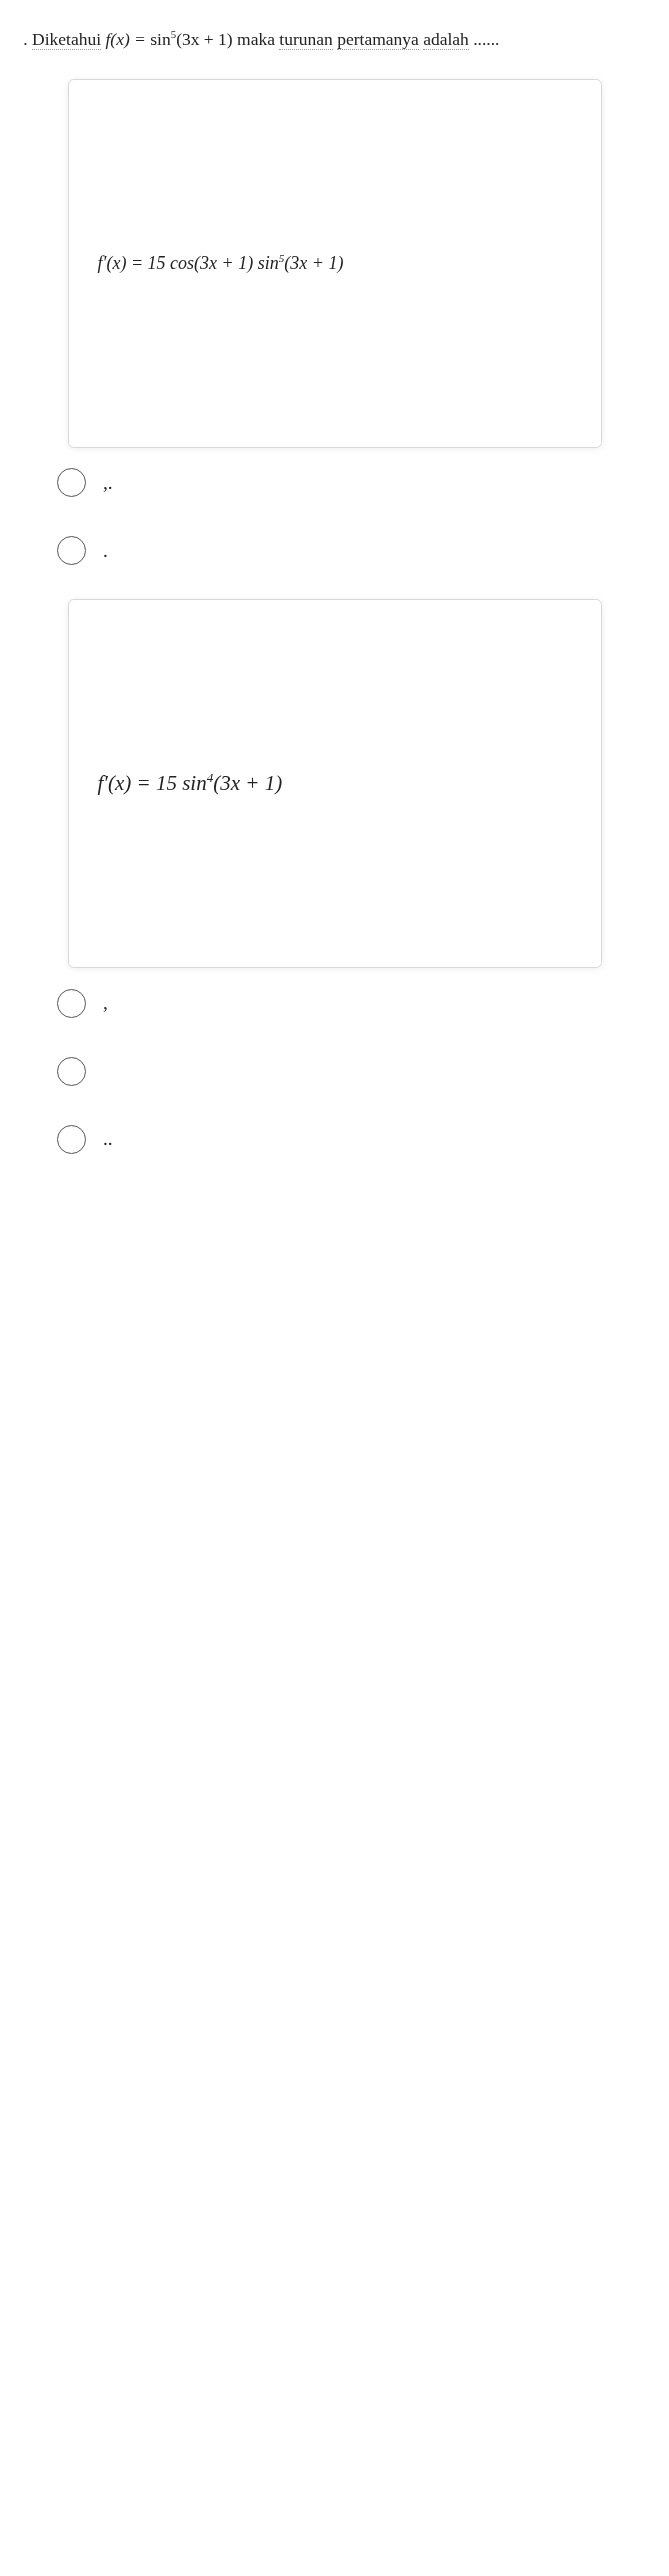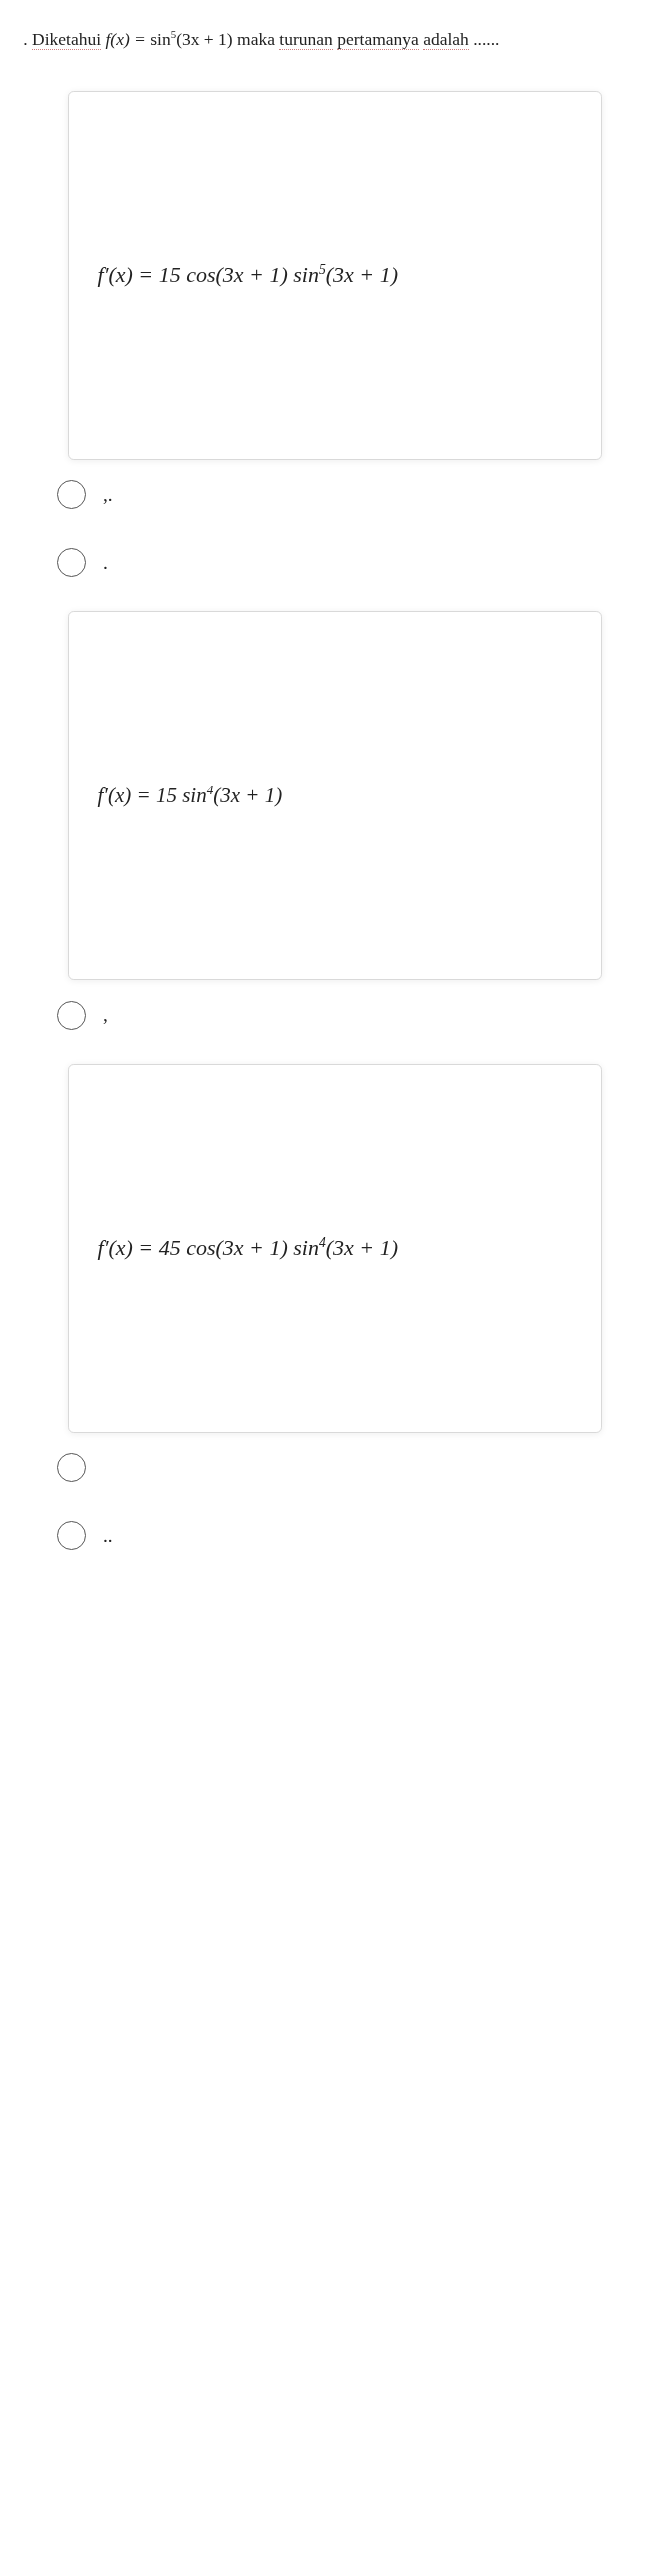--- a/index.html
+++ b/index.html
@@ -9,21 +9,21 @@
     font-family:"Times New Roman", Georgia, serif;
     color:#222;
     width:670px;
   }
   .page{
     padding:27px 17.5px 39px 17.5px;
     box-sizing:border-box;
   }
   .question-line{
     font-size:17.5px;
-    margin-bottom:39px;
+    margin-bottom:27px;
     padding-left:5.8px;
     line-height:1.4;
   }
   .question-line .dotted{
     border-bottom:1px dotted #d08080;
     padding-bottom:0px;
   }
   .card{
     width:534px;
     height:369px;
@@ -32,21 +32,21 @@
     border-radius:5.8px;
     box-shadow:0 1px 7.8px rgba(0,0,0,0.07);
     box-sizing:border-box;
     display:flex;
     align-items:center;
     padding:0 29px;
     background:#fff;
   }
   .card .formula{
     font-style:italic;
-    font-size:22px;
+    font-size:18px;
     white-space:nowrap;
   }
   .radio-row{
     display:flex;
     align-items:center;
     margin:5.8px 0 29px 39px;
     height:39px;
   }
   .radio-circle{
     width:29px;
@@ -105,23 +105,20 @@
   </div>
 
   <div class="card">
     <div class="formula" style="font-size:21px;">f<span class="fprime"></span>(x) = 15 sin<sup>4</sup>(3x + 1)</div>
   </div>
   <div class="radio-row">
     <div class="radio-circle"></div>
     <div class="radio-label">,</div>
   </div>
 
-  <div class="card">
-    <div class="formula">f<span class="fprime"></span>(x) = 45 cos(3x + 1) sin<sup>4</sup>(3x + 1)</div>
-  </div>
   <div class="radio-row">
     <div class="radio-circle"></div>
     <div class="radio-label"></div>
   </div>
 
   <div class="radio-row">
     <div class="radio-circle"></div>
     <div class="radio-label">..</div>
   </div>
 

